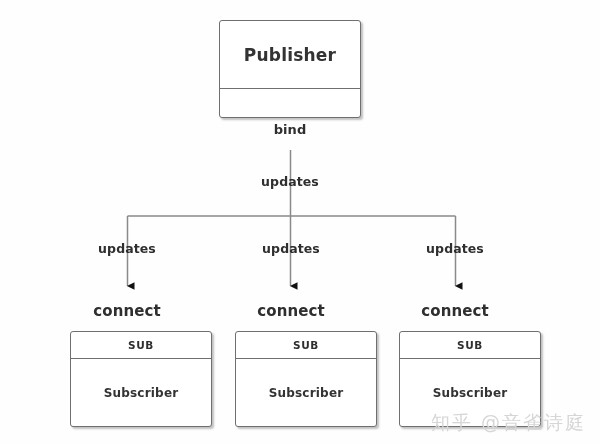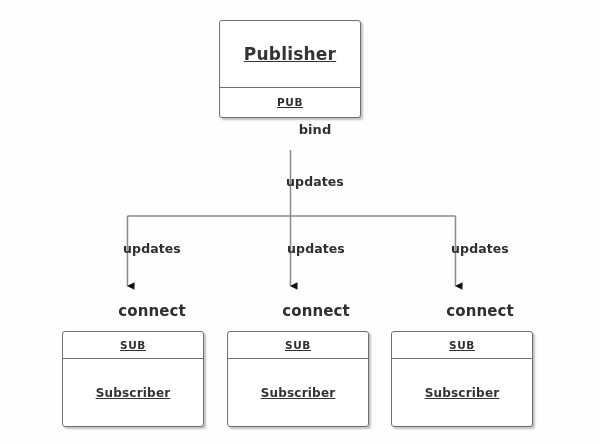--- a/index.html
+++ b/index.html
@@ -38,21 +38,20 @@
     box-sizing: border-box;
     display: flex;
     flex-direction: column;
   }
   .node .cell {
     display: flex;
     align-items: center;
     justify-content: center;
     box-sizing: border-box;
     color: #3a3a3a;
-    text-decoration: underline;
   }
   .node .divider-below {
     border-bottom: 1.4px solid #6f6f6f;
   }
   .cell.title {
     font-size: 17px;
     font-weight: 600;
     letter-spacing: 0.2px;
     color: #333333;
   }
@@ -71,37 +70,37 @@
     height: 98px;
   }
   #publisher-node .cell.title { height: 68px; }
   #publisher-node .cell.socket { height: 30px; }
 
   
   .subscriber-node {
     width: 142px;
     height: 96px;
     top: 331px;
+    margin-left: 8px;
   }
   .subscriber-node .cell.socket { height: 28px; }
   .subscriber-node .cell.title { height: 68px; font-size: 12px; }
   #subscriber-node-0 { left: 62px; }
   #subscriber-node-1 { left: 227px; }
   #subscriber-node-2 { left: 391px; }
 
   
   .wire-label {
     position: absolute;
     font-size: 12.5px;
     font-weight: 700;
     color: #2f2f2f;
     white-space: nowrap;
     transform: translateX(-50%);
     letter-spacing: 0.1px;
-    margin-left: 25px;
   }
   .wire-label.bind  { font-size: 13px; }
   .wire-label.connect { font-size: 15px; }
 
   #label-bind        { left: 290px; top: 122px; }
   #label-updates-trunk { left: 290px; top: 174px; }
   #label-updates-0   { left: 127px; top: 241px; }
   #label-updates-1   { left: 291px; top: 241px; }
   #label-updates-2   { left: 455px; top: 241px; }
   #label-connect-0   { left: 127px; top: 302px; }
@@ -137,21 +136,20 @@
 
     <path d="M127.5,216 L455.5,216" stroke="#8a8a8a" stroke-width="1.5" fill="none"></path>
 
     <path d="M127.5,216 L127.5,286" stroke="#8a8a8a" stroke-width="1.5" fill="none" marker-end="url(#arrowhead)"></path>
     <path d="M290.5,216 L290.5,286" stroke="#8a8a8a" stroke-width="1.5" fill="none" marker-end="url(#arrowhead)"></path>
     <path d="M455.5,216 L455.5,286" stroke="#8a8a8a" stroke-width="1.5" fill="none" marker-end="url(#arrowhead)"></path>
   </svg>
 
   <div class="node" id="publisher-node">
     <div class="cell title divider-below">Publisher</div>
-    <div class="cell socket">PUB</div>
   </div>
 
   <div class="wire-label bind" id="label-bind">bind</div>
 
   <div class="wire-label" id="label-updates-trunk">updates</div>
 
   <div class="wire-label" id="label-updates-0">updates</div>
   <div class="wire-label" id="label-updates-1">updates</div>
   <div class="wire-label" id="label-updates-2">updates</div>
 
@@ -167,14 +165,15 @@
   <div class="node subscriber-node" id="subscriber-node-1">
     <div class="cell socket divider-below">SUB</div>
     <div class="cell title">Subscriber</div>
   </div>
 
   <div class="node subscriber-node" id="subscriber-node-2">
     <div class="cell socket divider-below">SUB</div>
     <div class="cell title">Subscriber</div>
   </div>
 
+  <div id="watermark">知乎 @音雀诗庭</div>
 
 </div>
 
 </body></html>

